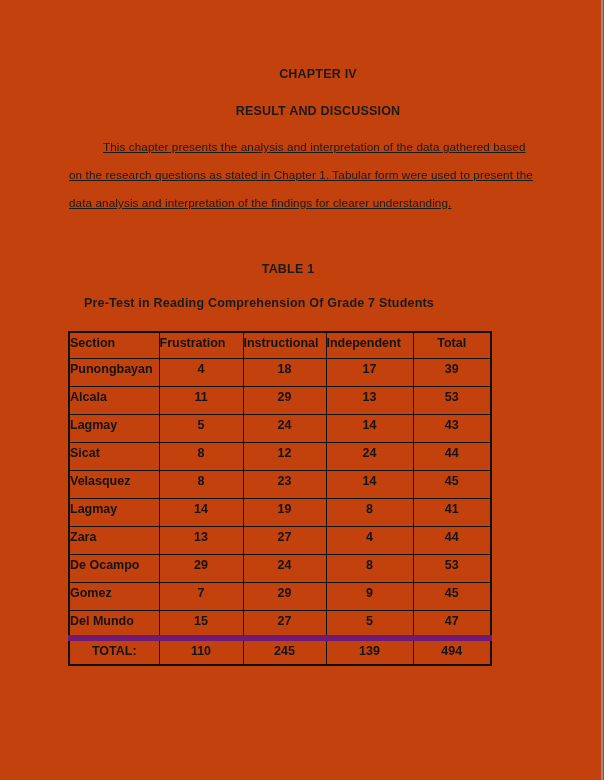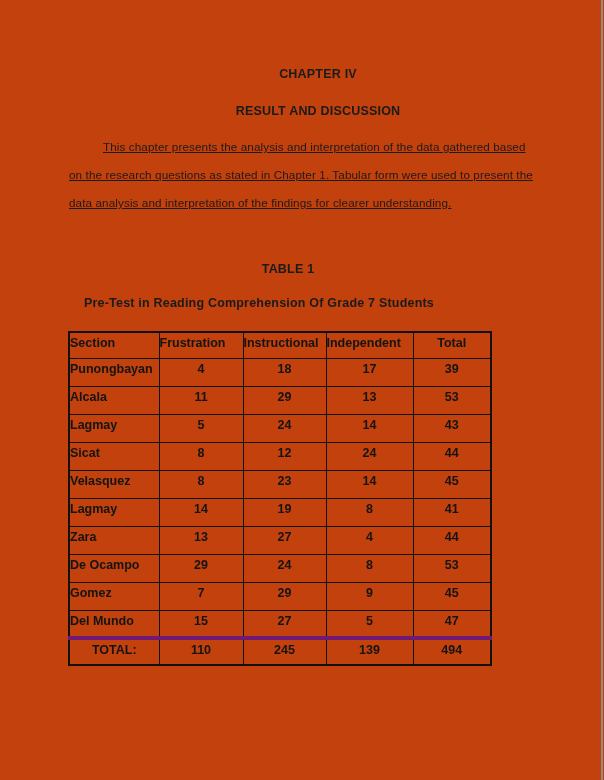--- a/index.html
+++ b/index.html
@@ -63,21 +63,21 @@
     border: 1px solid #111;
     font-weight: 700;
     font-size: 12.5px;
     vertical-align: top;
     padding-top: 3px;
     line-height: 15px;
     color: #141414;
   }
   .pretest th { height: 26px; }
   .pretest td { height: 28px; }
-  .pretest tr.total-row td { height: 27px; border-top: 4px solid #701a75; }
+  .pretest tr.total-row td { height: 27px; border-top: 6px solid #701a75; }
   .cell-left { text-align: left; }
   .cell-center { text-align: center; margin-left: 31px; }
 </style>
 </head>
 <body>
 
 <div class="page">
 
   <div class="heading h-chapter">CHAPTER IV</div>
 

